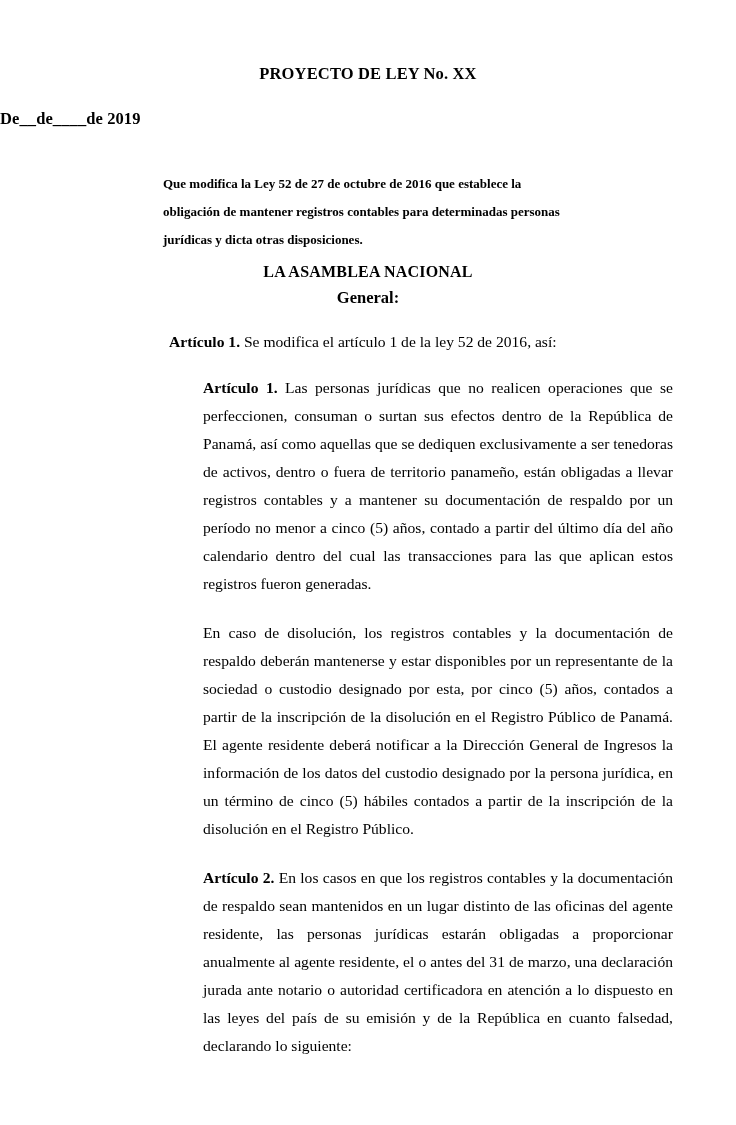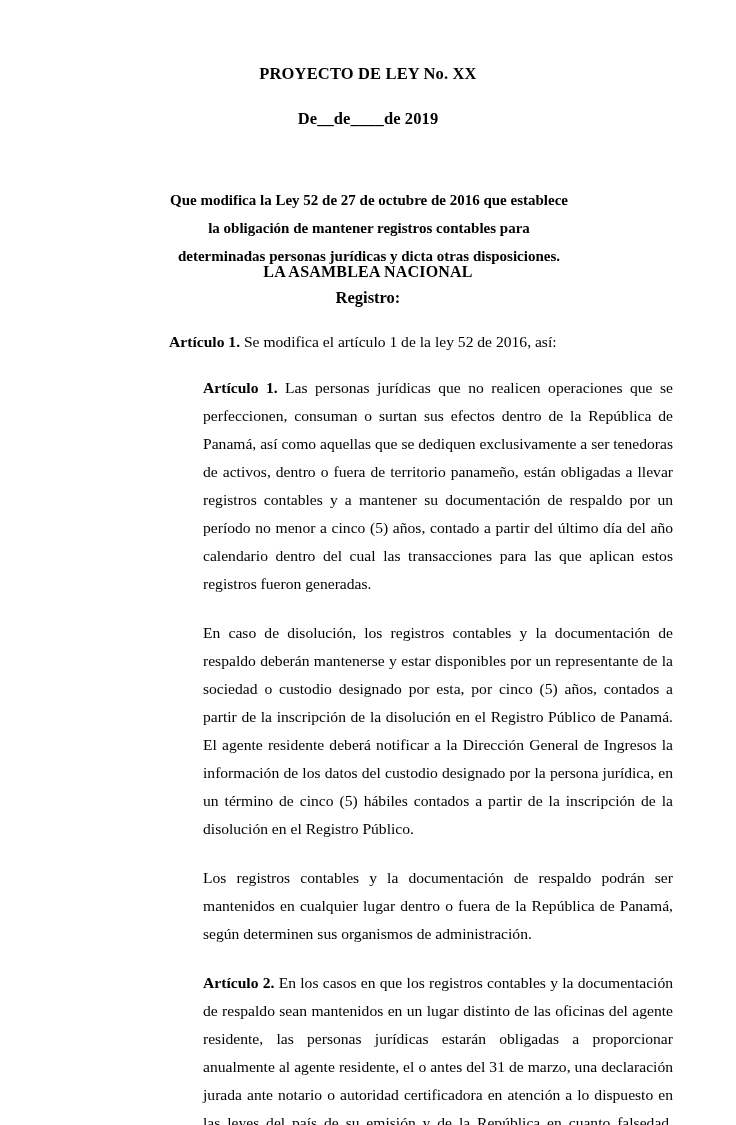--- a/index.html
+++ b/index.html
@@ -32,36 +32,35 @@
     text-align: center;
     font-weight: bold;
     font-size: 16.5px;
     letter-spacing: 0.15px;
   }
   .doc-date {
     position: absolute;
     left: 0;
     right: 0;
     top: 109px;
-    text-align: center;
+    text-align: left;
     font-weight: bold;
     font-size: 16.5px;
     letter-spacing: 0.1px;
     white-space: pre;
   }
 
   
   .doc-subtitle {
     position: absolute;
     left: 163px;
     width: 412px;
-    top: 186px;
-    text-align: center;
+    top: 170px;
     font-weight: bold;
-    font-size: 15px;
+    font-size: 13px;
     line-height: 28px;
   }
 
   
   .assembly {
     position: absolute;
     left: 0;
     right: 0;
     top: 263px;
     text-align: center;
@@ -118,39 +117,36 @@
 <div class="page">
 
   <div class="doc-title">PROYECTO DE LEY No. XX</div>
 
   <div class="doc-date">De__de____de 2019</div>
 
   <div class="doc-subtitle">Que modifica la Ley 52 de 27 de octubre de 2016 que establece la obligación de mantener registros contables para determinadas personas jurídicas y dicta otras disposiciones.</div>
 
   <div class="assembly">LA ASAMBLEA NACIONAL</div>
 
-  <div class="decreta">Registro:</div>
+  <div class="decreta">General:</div>
 
   <div class="body-flow">
 
     <p class="article-heading">
       <span class="lead">Artículo 1.</span><span> Se modifica el artículo 1 de la ley 52 de 2016, así:</span>
     </p>
 
     <p class="para">
       <span class="lead">Artículo 1.</span><span> Las personas jurídicas que no realicen operaciones que se perfeccionen, consuman o surtan sus efectos dentro de la República de Panamá, así como aquellas que se dediquen exclusivamente a ser tenedoras de activos, dentro o fuera de territorio panameño, están obligadas a llevar registros contables y a mantener su documentación de respaldo por un período no menor a cinco (5) años, contado a partir del último día del año calendario dentro del cual las transacciones para las que aplican estos registros fueron generadas.</span>
     </p>
 
     <p class="para">
       <span>En caso de disolución, los registros contables y la documentación de respaldo deberán mantenerse y estar disponibles por un representante de la sociedad o custodio designado por esta, por cinco (5) años, contados a partir de la inscripción de la disolución en el Registro Público de Panamá. El agente residente deberá notificar a la Dirección General de Ingresos la información de los datos del custodio designado por la persona jurídica, en un término de cinco (5) hábiles contados a partir de la inscripción de la disolución en el Registro Público.</span>
     </p>
 
-    <p class="para">
-      <span>Los registros contables y la documentación de respaldo podrán ser mantenidos en cualquier lugar dentro o fuera de la República de Panamá, según determinen sus organismos de administración.</span>
-    </p>
 
 
     <p class="para">
       <span class="lead">Artículo 2.</span><span> En los casos en que los registros contables y la documentación de respaldo sean mantenidos en un lugar distinto de las oficinas del agente residente, las personas jurídicas estarán obligadas a proporcionar anualmente al agente residente, el o antes del 31 de marzo, una declaración jurada ante notario o autoridad certificadora en atención a lo dispuesto en las leyes del país de su emisión y de la República en cuanto falsedad, declarando lo siguiente:</span>
     </p>
 
   </div>
 </div>
 
 </body></html>

